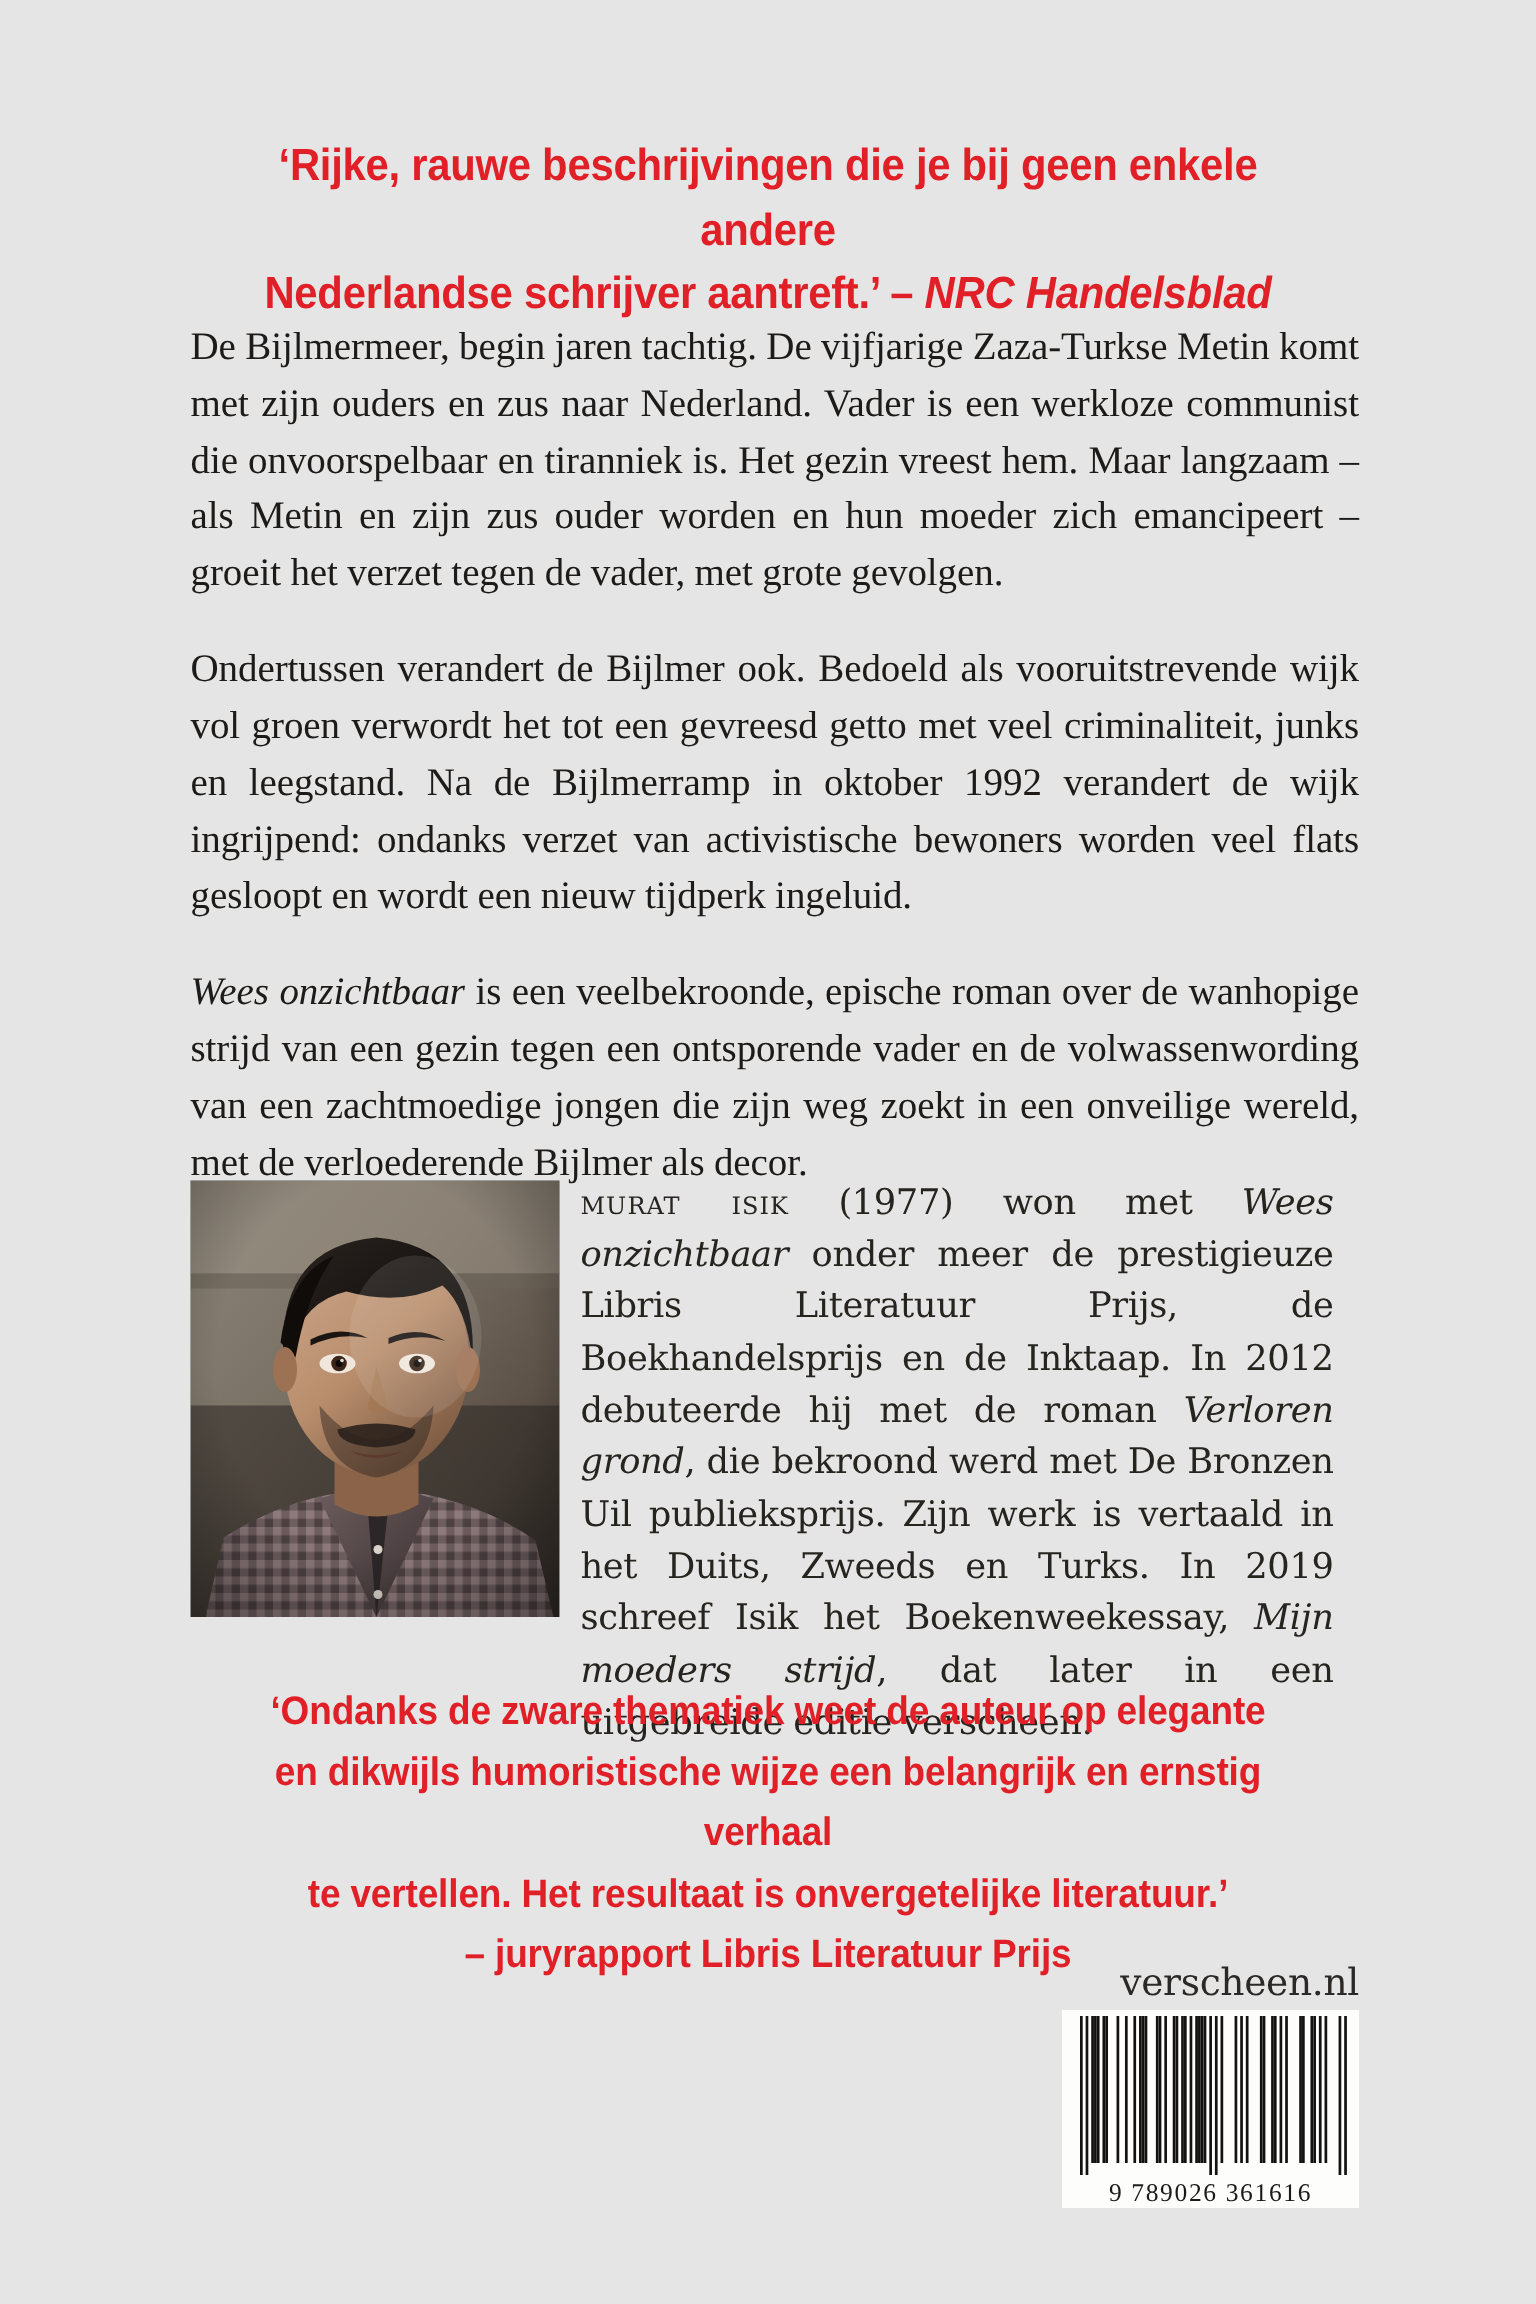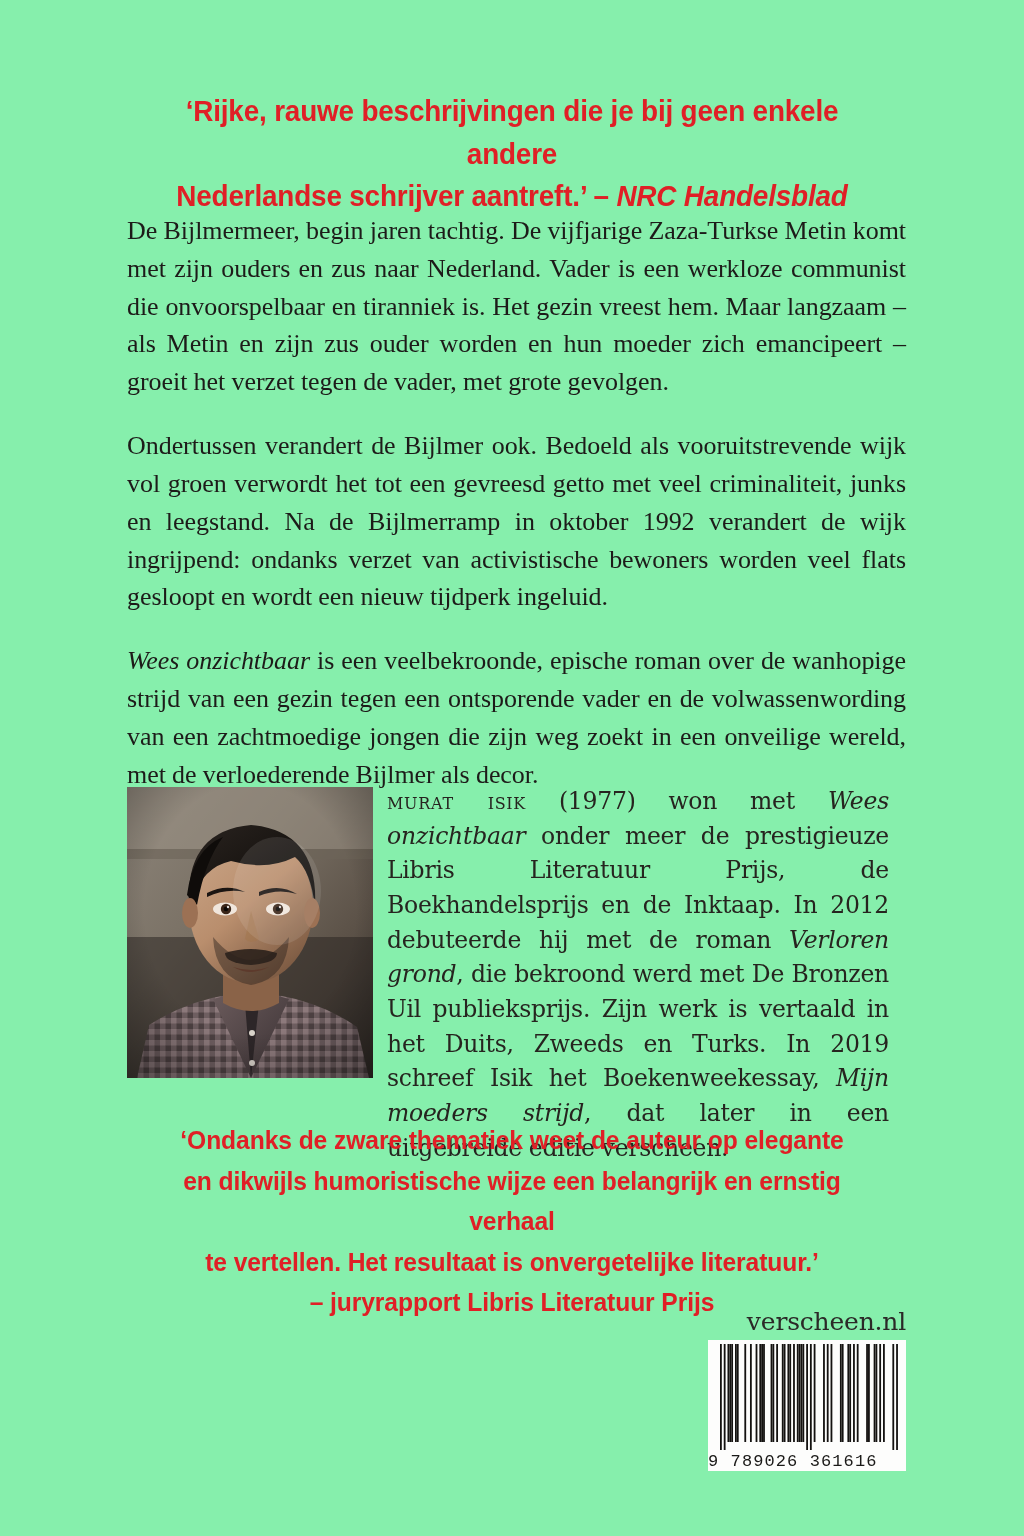--- a/index.html
+++ b/index.html
@@ -4,21 +4,21 @@
 <style>
   html, body {
     margin: 0;
     padding: 0;
     background: #ffffff;
   }
   #cover {
     position: relative;
     width: 1024px;
     height: 1536px;
-    background: #86efac;
+    background: #e5e5e5;
     overflow: hidden;
     font-family: "Liberation Serif", "DejaVu Serif", serif;
   }
 
   
   .top-quote {
     position: absolute;
     left: 120px;
     top: 90px;
     width: 784px;
@@ -129,23 +129,24 @@
     width: 198px;
     height: 145px;
   }
   .barcode-svg { display: block; width: 198px; height: 125px; }
   .barcode-digits {
     position: absolute;
     left: 0;
     top: 110px;
     width: 198px;
     color: #1b1a18;
-    font-family: Liberation Mono, monospace;
+    font-family: Liberation Serif, serif;
     font-size: 17px;
     letter-spacing: 1.1px;
+    text-align: center;
     background: #fdfdfc;
     padding-top: 2px;
   }
 </style>
 </head>
 <body>
 
 <div id="cover">
 
   <div class="top-quote">

